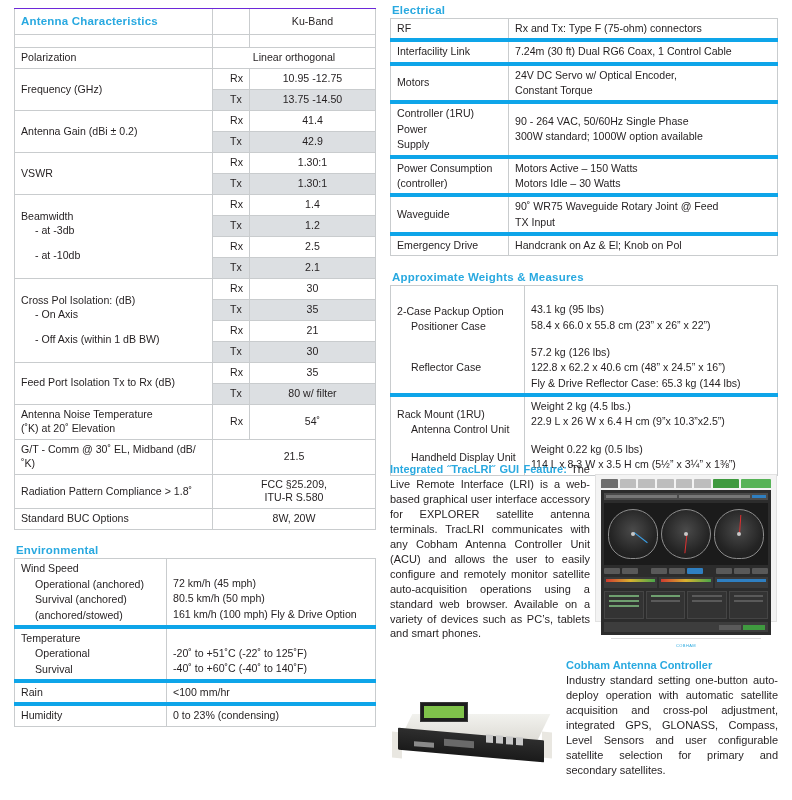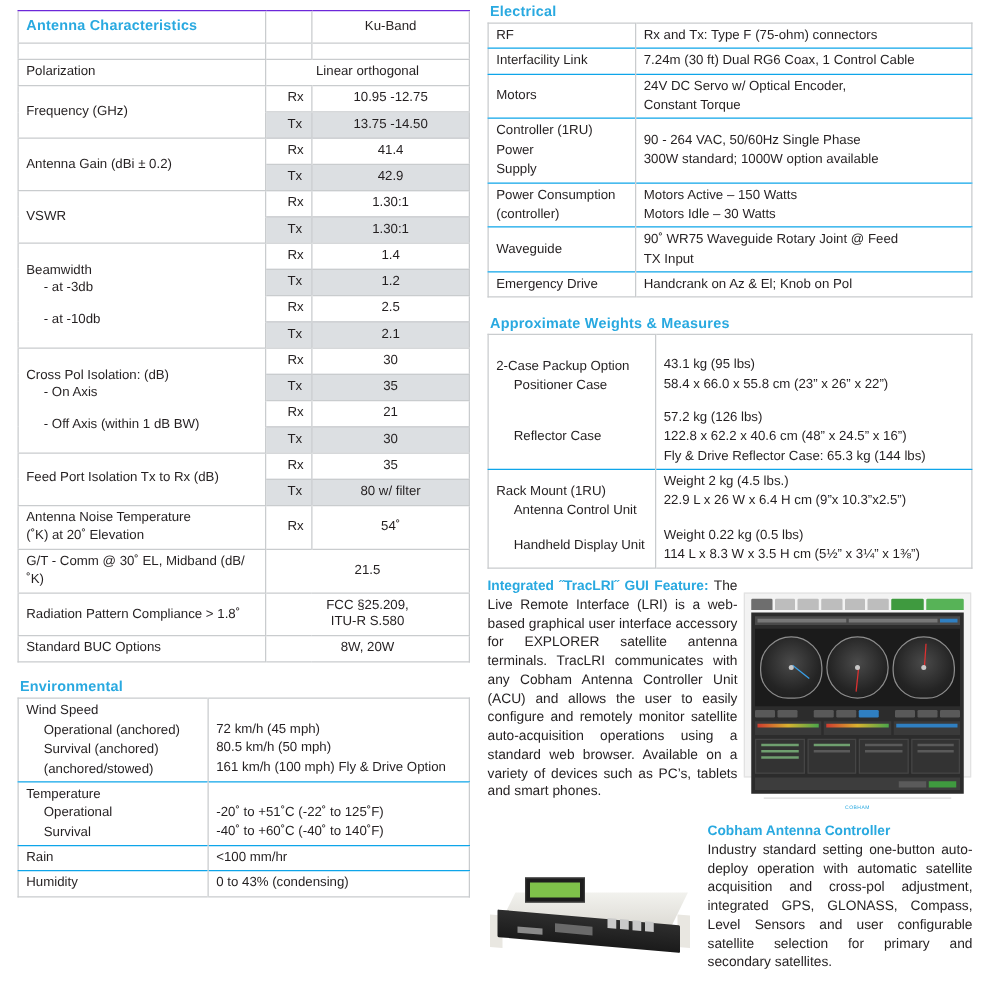--- a/index.html
+++ b/index.html
@@ -42,21 +42,21 @@
   .spec tr.shade td.rxtx, .spec tr.shade td.val { background: #dcdfe2; }
   .spec td.nb-top { border-top: none; }
   .spec .hdr td { border-top: 1px solid #6d28d9; padding-top: 5px; padding-bottom: 5px; }
   .spec .hdr td.val { font-size: 10.6px; }
   .spec .spacer td { height: 13px; padding: 0; }
   .spec td.center { text-align: center; }
 
   
   .gt { border: 1px solid #c9ccce; }
   .gt td {
-    border-top: 1px solid #0ea5e9;
+    border-top: 4px solid #0ea5e9;
     font-size: 10.6px;
     padding: 2px 6px;
     line-height: 1.45;
   }
   .gt tr:first-child td { border-top: none; }
   .gt td.k { width: 118px; border-right: 1px solid #c9ccce; }
 
   .env td.k  { width: 152px; border-right: 1px solid #c9ccce; }
   .wm  td.k  { width: 134px; border-right: 1px solid #c9ccce; margin-left: 42px; }
 
@@ -361,21 +361,21 @@
           <span>-20˚ to +51˚C (-22˚ to 125˚F)</span>
           <span style="display:block">-40˚ to +60˚C (-40˚ to 140˚F)</span>
         </td>
       </tr>
       <tr>
         <td class="k">Rain</td>
         <td>&lt;100 mm/hr</td>
       </tr>
       <tr>
         <td class="k">Humidity</td>
-        <td>0 to 43% (condensing)</td>
+        <td>0 to 23% (condensing)</td>
       </tr>
     </tbody>
       </table>
   </div>
 
   <div class="col-right">
 
     <div class="sect-title">Electrical</div>
     <table class="gt">
       <tbody>

